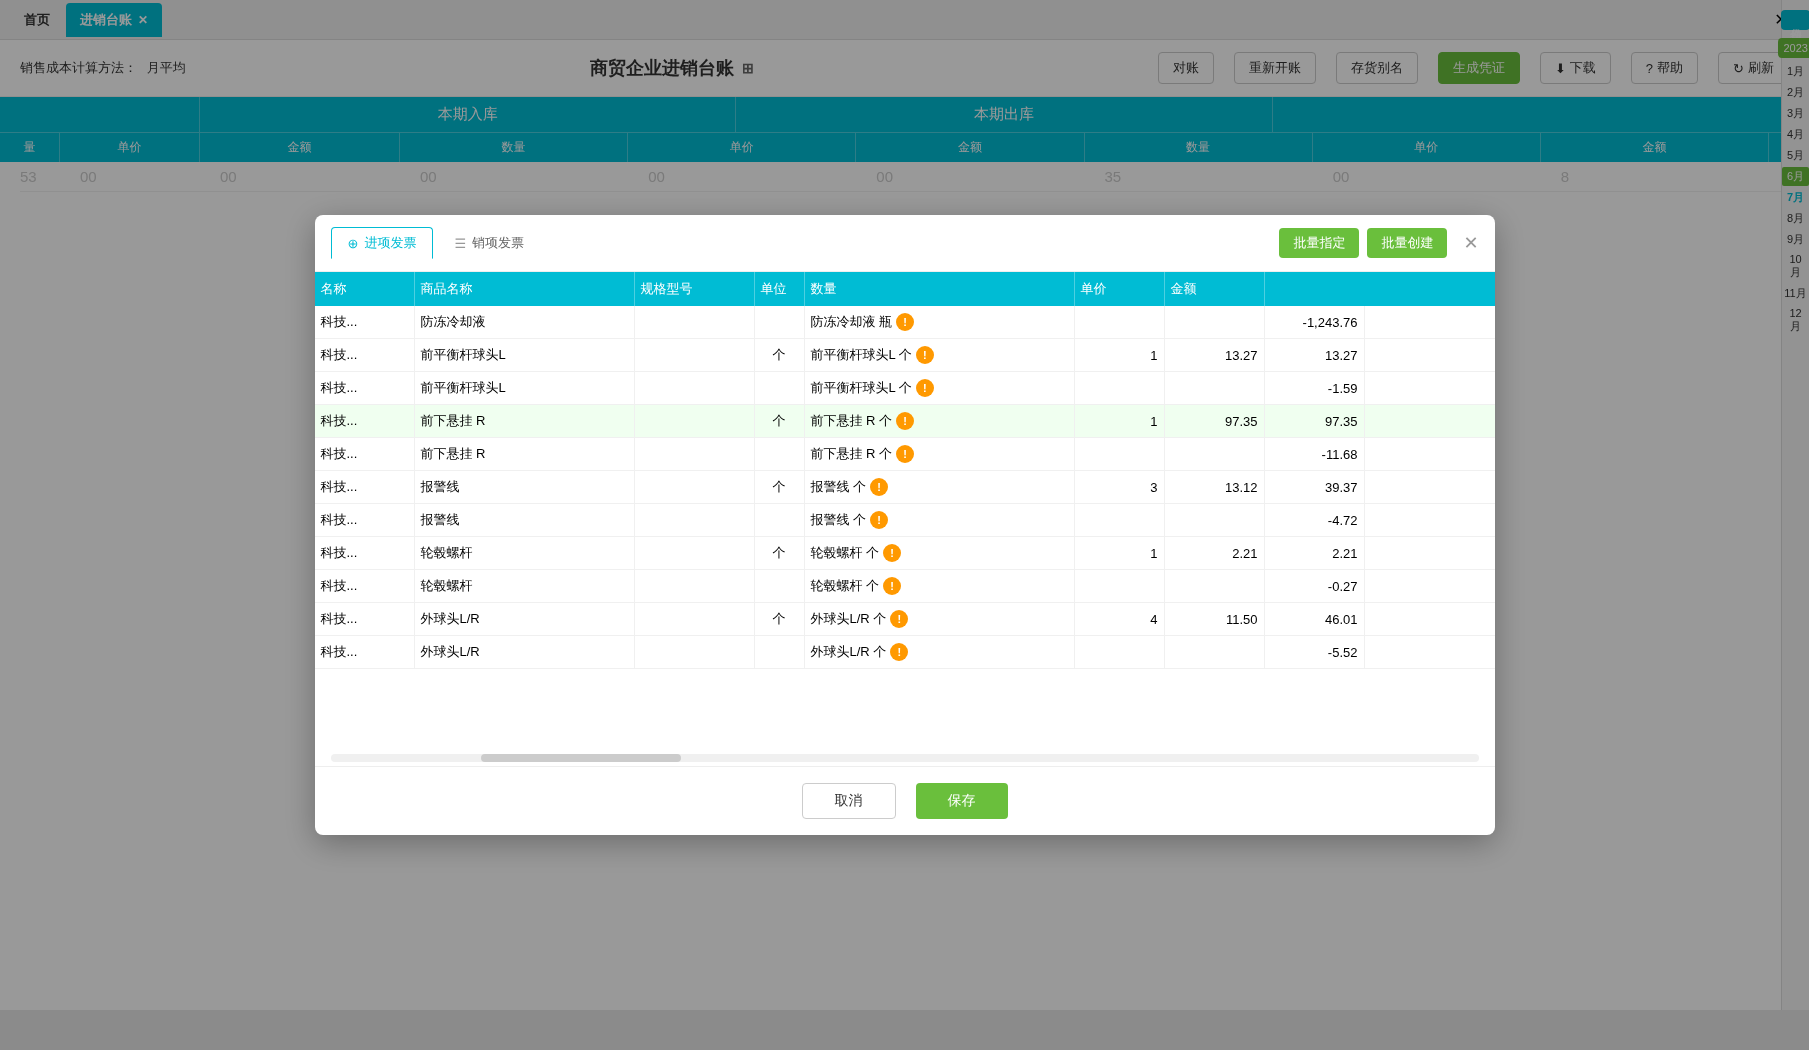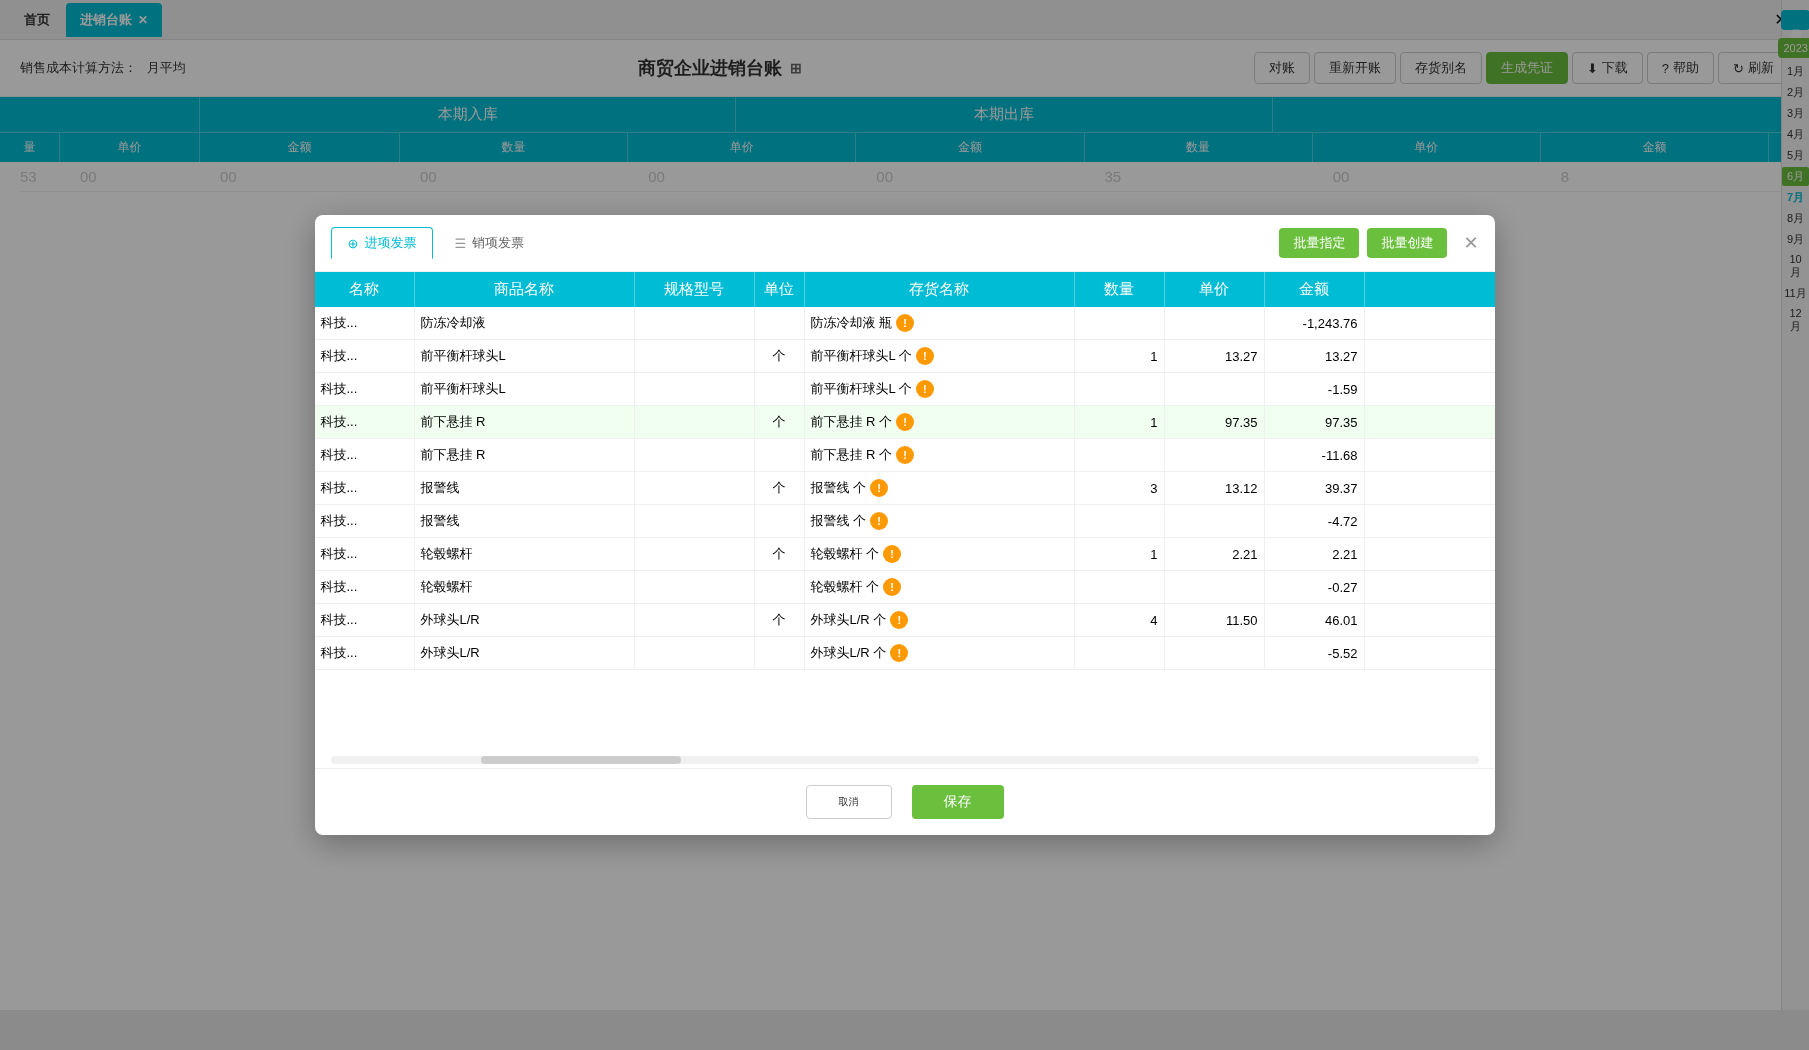--- a/index.html
+++ b/index.html
@@ -12,21 +12,21 @@
     .tab-close { font-size: 12px; cursor: pointer; }
     .win-close { margin-left: auto; width: 40px; height: 40px; display: flex; align-items: center; justify-content: center; cursor: pointer; font-size: 16px; }
 
     
     .main-area { background: #fff; height: calc(1050px - 40px); position: relative; }
 
     
     .toolbar { display: flex; align-items: center; padding: 12px 20px; border-bottom: 1px solid #eee; background: #fff; }
     .toolbar-left { font-size: 13px; color: #333; }
     .toolbar-title { flex: 1; text-align: center; font-size: 18px; font-weight: bold; color: #333; display: flex; align-items: center; justify-content: center; gap: 8px; }
-    .toolbar-right { display: flex; gap: 4px; align-items: center; }
+    .toolbar-right { display: flex; gap: 20px; align-items: center; }
     .btn { padding: 6px 14px; border-radius: 4px; border: 1px solid #ccc; background: #fff; cursor: pointer; font-size: 13px; color: #333; white-space: nowrap; }
     .btn-primary { background: #6abf3c; border-color: #6abf3c; color: #fff; }
     .btn-outline { background: #fff; border-color: #ccc; color: #333; }
     .btn-icon { display: flex; align-items: center; gap: 4px; }
 
     
     .table-header-area { background: #00bcd4; color: #fff; }
     .th-group { text-align: center; padding: 8px; font-size: 15px; border-right: 1px solid rgba(255,255,255,0.3); }
     .th { text-align: center; padding: 6px 4px; font-size: 12px; border-right: 1px solid rgba(255,255,255,0.3); }
 
@@ -49,32 +49,32 @@
     .modal-tab { padding: 6px 16px; border-radius: 4px 4px 0 0; cursor: pointer; font-size: 13px; display: flex; align-items: center; gap: 6px; border: 1px solid transparent; }
     .modal-tab.active { border-color: #00bcd4; color: #00bcd4; background: #fff; border-bottom: 1px solid #fff; }
     .modal-tab.inactive { color: #666; }
     .modal-close { cursor: pointer; font-size: 18px; color: #999; margin-left: auto; }
     .modal-actions { display: flex; gap: 8px; margin-right: 16px; }
     .btn-batch { padding: 6px 14px; border-radius: 4px; border: none; cursor: pointer; font-size: 13px; color: #fff; background: #6abf3c; }
 
     
     .modal-table { flex: 1; overflow: hidden; display: flex; flex-direction: column; }
     .modal-table-header { display: grid; grid-template-columns: 100px 220px 120px 50px 270px 90px 100px 100px; background: #00bcd4; color: #fff; }
-    .modal-th { padding: 8px 6px; font-size: 15px; text-align: center; border-right: 1px solid rgba(255,255,255,0.3); }
+    .modal-th { padding: 8px 6px; font-size: 13px; text-align: left; border-right: 1px solid rgba(255,255,255,0.3); }
     .modal-table-body { flex: 1; overflow-y: auto; }
     .modal-row { display: grid; grid-template-columns: 100px 220px 120px 50px 270px 90px 100px 100px; border-bottom: 1px solid #f0f0f0; }
     .modal-row.highlighted { background: #f0fff0; }
     .modal-td { padding: 7px 6px; font-size: 13px; text-align: center; border-right: 1px solid #f0f0f0; display: flex; align-items: center; justify-content: center; }
     .modal-td.left { justify-content: flex-start; }
     .modal-td.right { justify-content: flex-end; }
     .warn-icon { width: 18px; height: 18px; background: #f90; border-radius: 50%; display: inline-flex; align-items: center; justify-content: center; color: #fff; font-size: 11px; font-weight: bold; margin-left: 4px; flex-shrink: 0; }
 
     
     .modal-footer { padding: 16px; display: flex; justify-content: center; gap: 20px; border-top: 1px solid #eee; }
-    .btn-cancel { padding: 8px 32px; border-radius: 4px; border: 1px solid #ccc; background: #fff; cursor: pointer; font-size: 10px; color: #333; }
+    .btn-cancel { padding: 8px 32px; border-radius: 4px; border: 1px solid #ccc; background: #fff; cursor: pointer; font-size: 14px; color: #333; }
     .btn-save { padding: 8px 32px; border-radius: 4px; border: none; background: #6abf3c; cursor: pointer; font-size: 14px; color: #fff; }
 
     
     .modal-scrollbar { height: 8px; background: #f0f0f0; border-radius: 4px; margin: 0 16px 4px; position: relative; }
     .modal-scrollbar-thumb { height: 8px; width: 200px; background: #ccc; border-radius: 4px; position: absolute; left: 150px; }
 
     
     .bg-content { padding: 0 20px; }
     .bg-row { display: flex; border-bottom: 1px solid #f0f0f0; padding: 6px 0; font-size: 12px; color: #666; }
   </style>
@@ -201,21 +201,20 @@
     <span class="modal-close">✕</span>
   </div>
 
   <div class="modal-table">
 
     <div class="modal-table-header">
       <div class="modal-th">名称</div>
       <div class="modal-th">商品名称</div>
       <div class="modal-th">规格型号</div>
       <div class="modal-th">单位</div>
-      <div class="modal-th">存货名称</div>
       <div class="modal-th">数量</div>
       <div class="modal-th">单价</div>
       <div class="modal-th">金额</div>
     </div>
 
     <div class="modal-table-body" id="modal-rows">
     <div class="modal-row">
       <div class="modal-td left">科技...</div>
       <div class="modal-td left">防冻冷却液</div>
       <div class="modal-td"></div>

